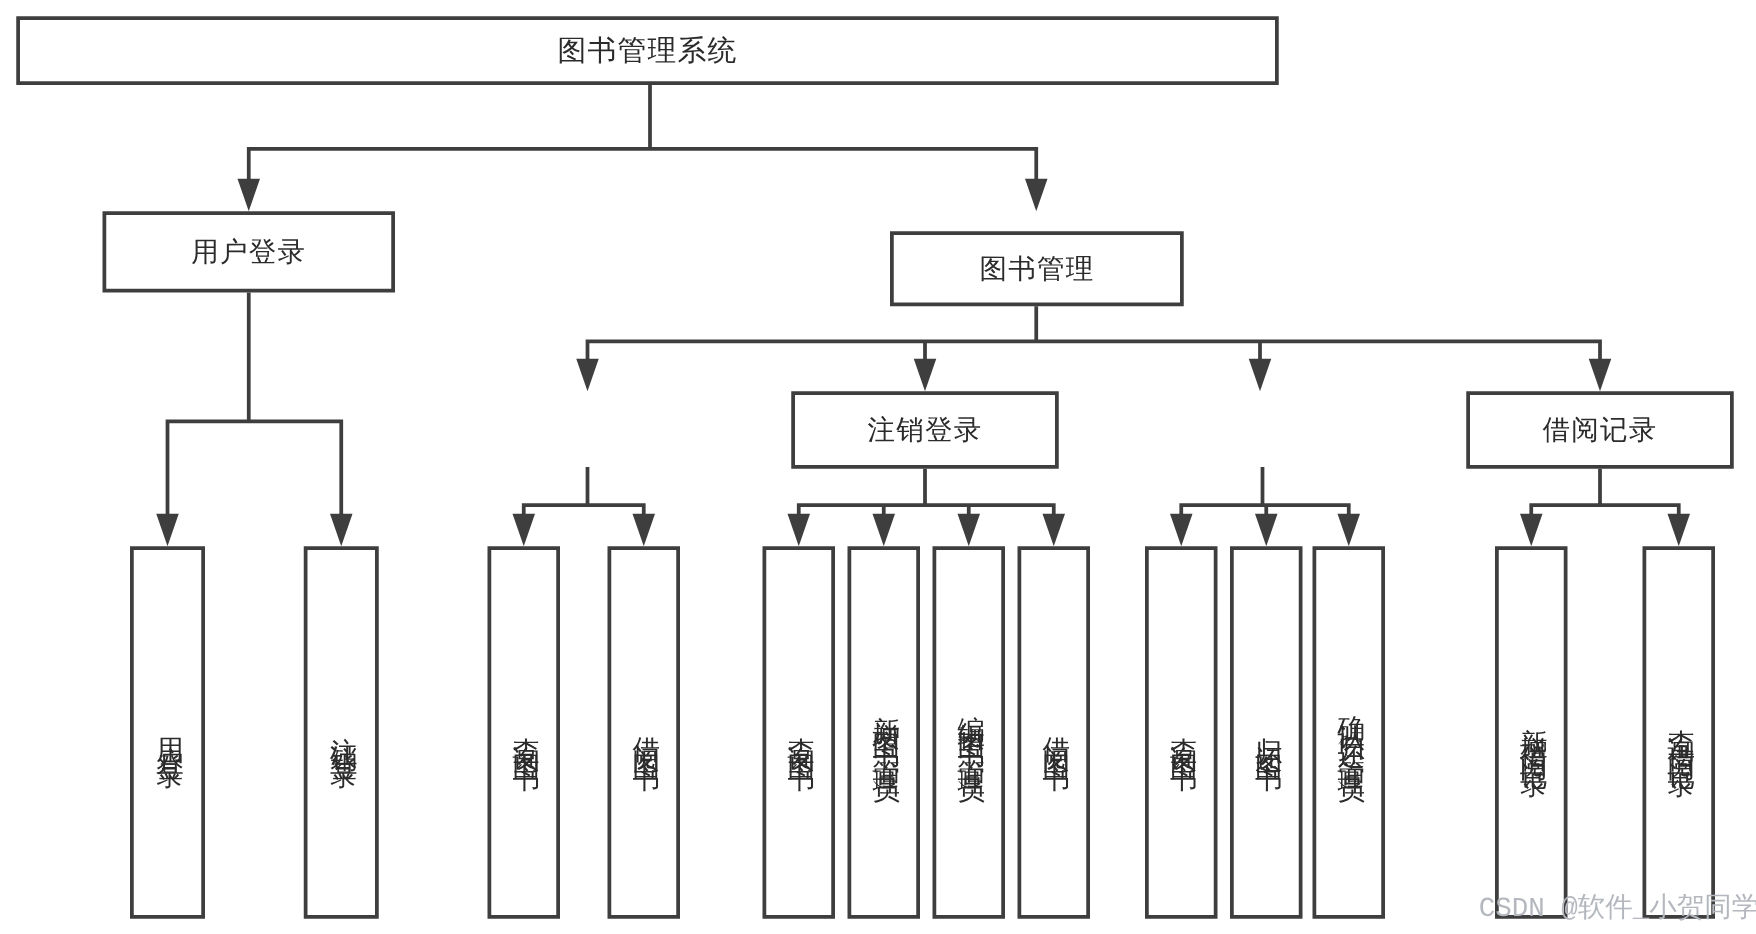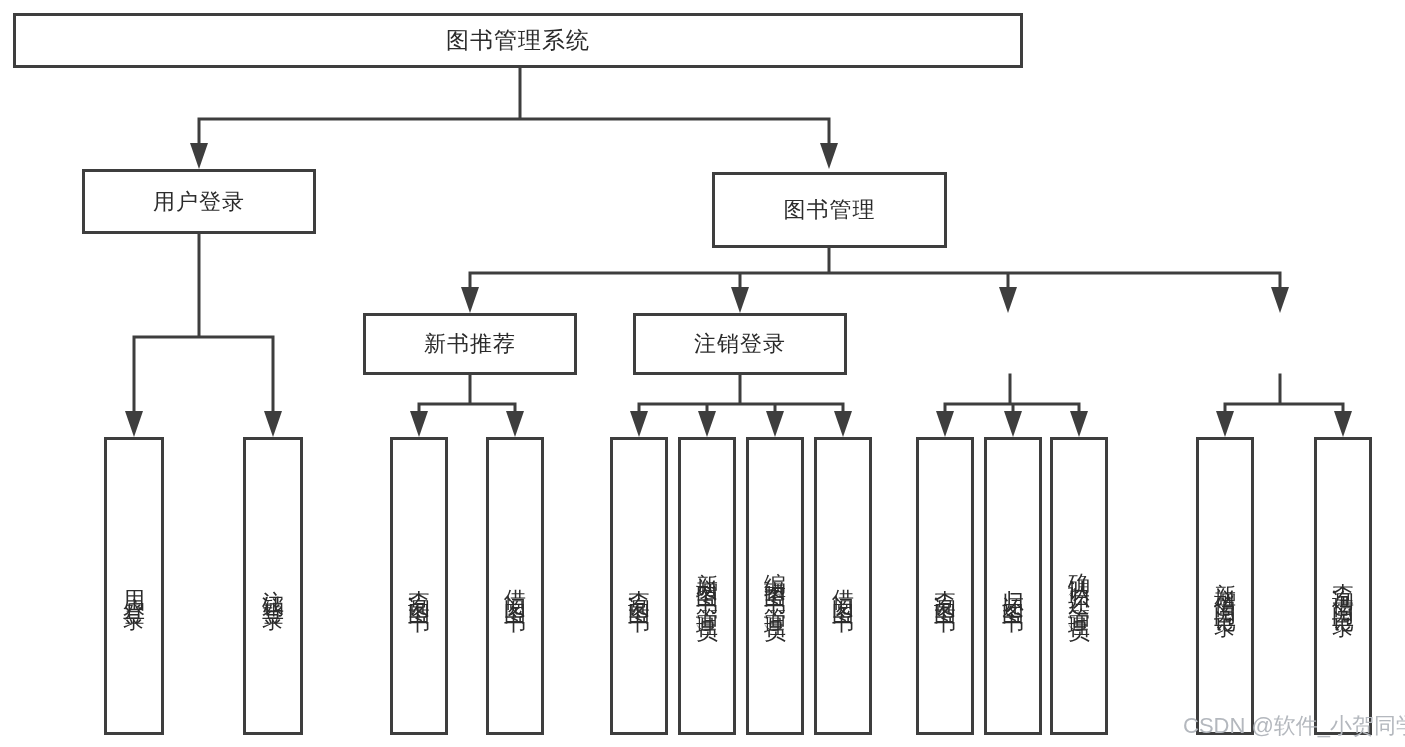--- a/index.html
+++ b/index.html
@@ -1,20 +1,20 @@
 <!DOCTYPE html>
 <html><head>
 <meta charset="utf-8">
 <style>
   html,body { margin:0; padding:0; background:#ffffff; }
   .canvas {
     position:relative;
     width:1405px; height:747px;
     background:#ffffff;
-    font-family:Liberation Sans, sans-serif;
+    font-family:Liberation Mono, monospace;
     overflow:hidden;
   }
   .connectors { position:absolute; left:0; top:0; z-index:1; }
   .box {
     position:absolute;
     box-sizing:border-box;
     border:3px solid #3e3e3e;
     background:#ffffff;
     display:flex;
     align-items:center;
@@ -85,29 +85,29 @@
     </g>
   </svg>
 
   <div class="box root" style="left:13px;top:13px;width:1010px;height:55px">
     <span class="hlabel">图书管理系统</span>
   </div>
 
   <div class="box" style="left:82px;top:169px;width:234px;height:65px">
     <span class="hlabel">用户登录</span>
   </div>
-  <div class="box" style="left:712px;top:172px;width:235px;height:76px">
+  <div class="box" style="left:712px;top:185px;width:235px;height:60px">
     <span class="hlabel">图书管理</span>
   </div>
 
-  <div class="box" style="left:363px;top:313px;width:214px;height:62px">
-    <span class="hlabel">新书推荐</span>
-  </div>
   <div class="box" style="left:633px;top:313px;width:214px;height:62px">
     <span class="hlabel">注销登录</span>
+  </div>
+  <div class="box" style="left:1173px;top:313px;width:214px;height:62px">
+    <span class="hlabel">借阅记录</span>
   </div>
 
   <div class="box leaf" style="left:104px;top:437px;width:60px;height:298px">
     <span class="vlabel">用户登录</span>
   </div>
   <div class="box leaf" style="left:243px;top:437px;width:60px;height:298px">
     <span class="vlabel">注销登录</span>
   </div>
   <div class="box leaf" style="left:390px;top:437px;width:58px;height:298px">
     <span class="vlabel">查询图书</span>

